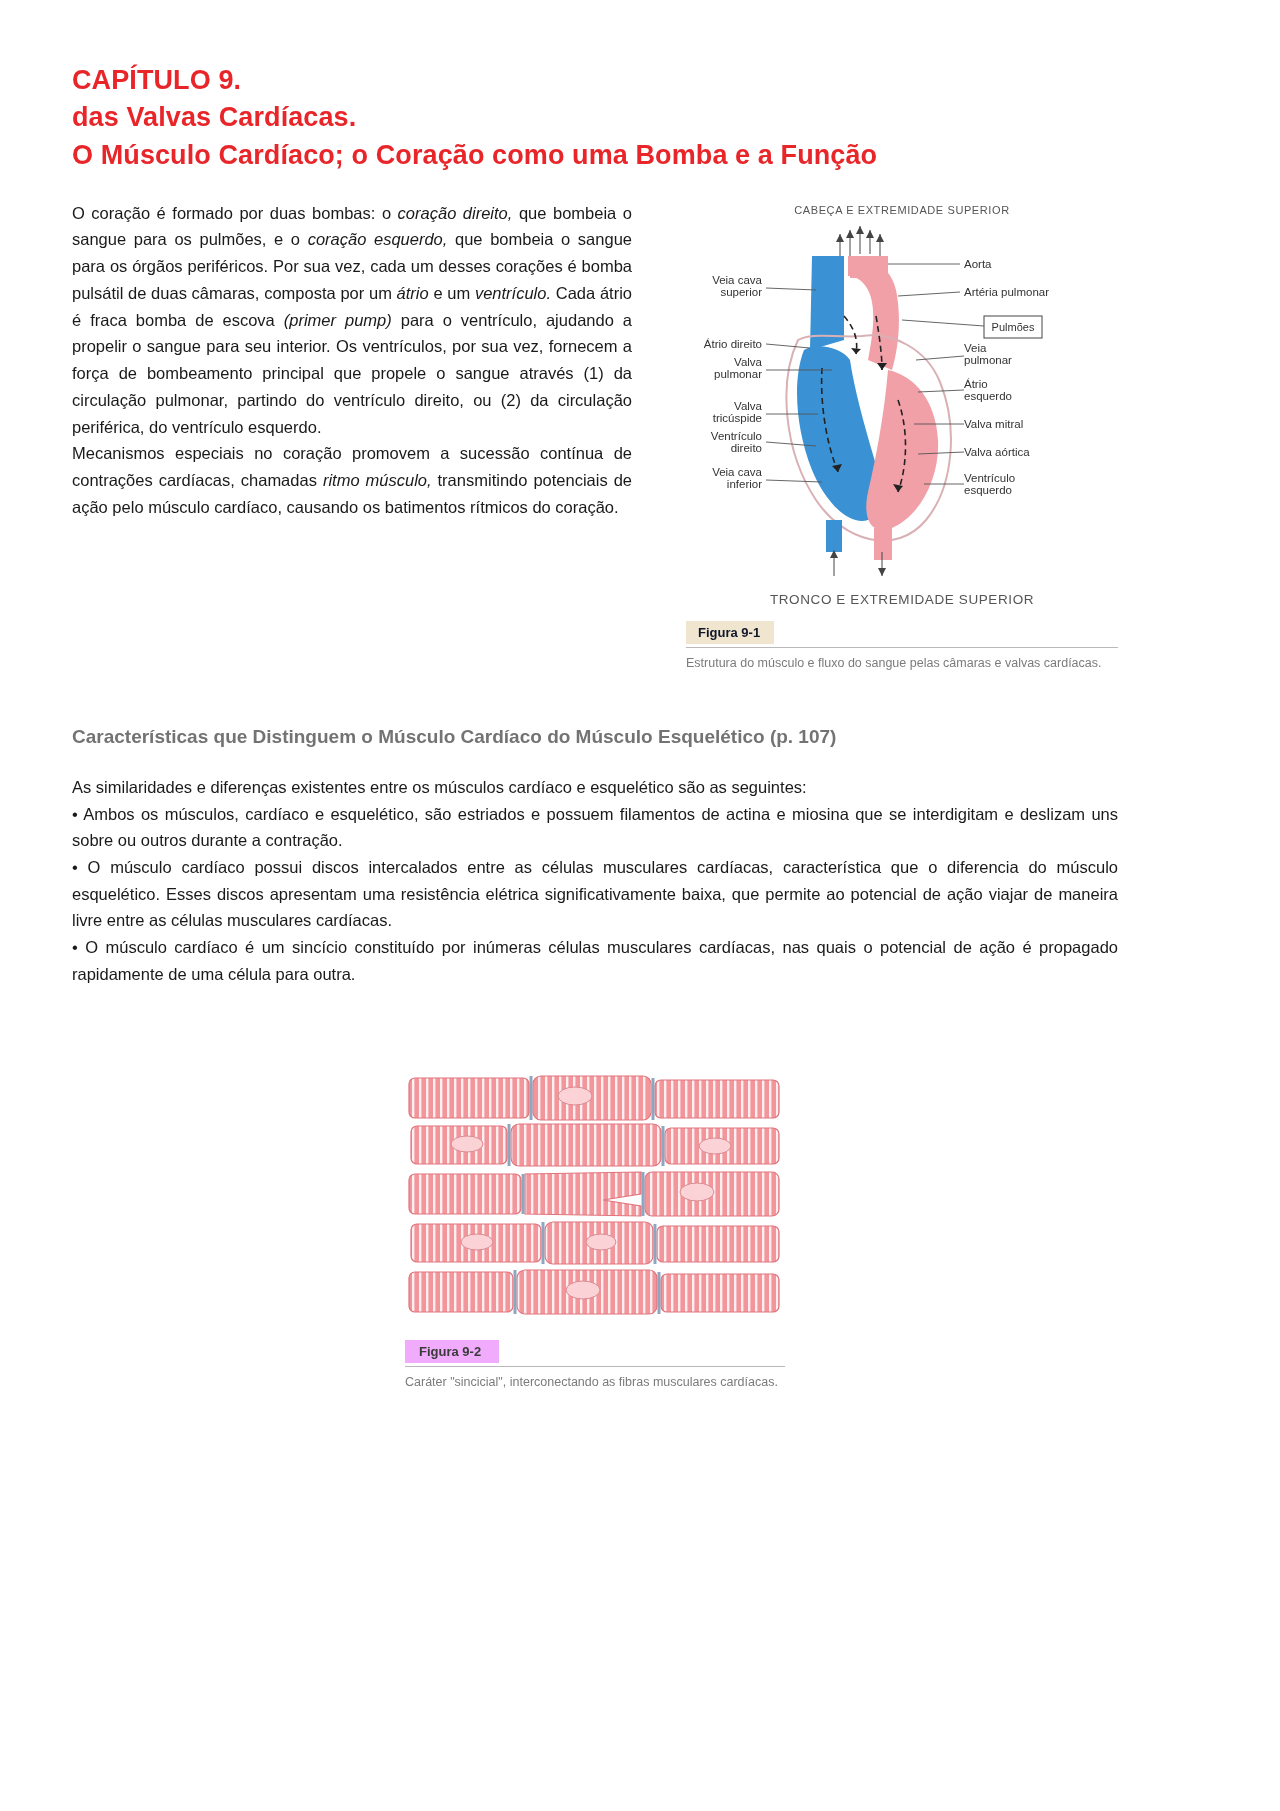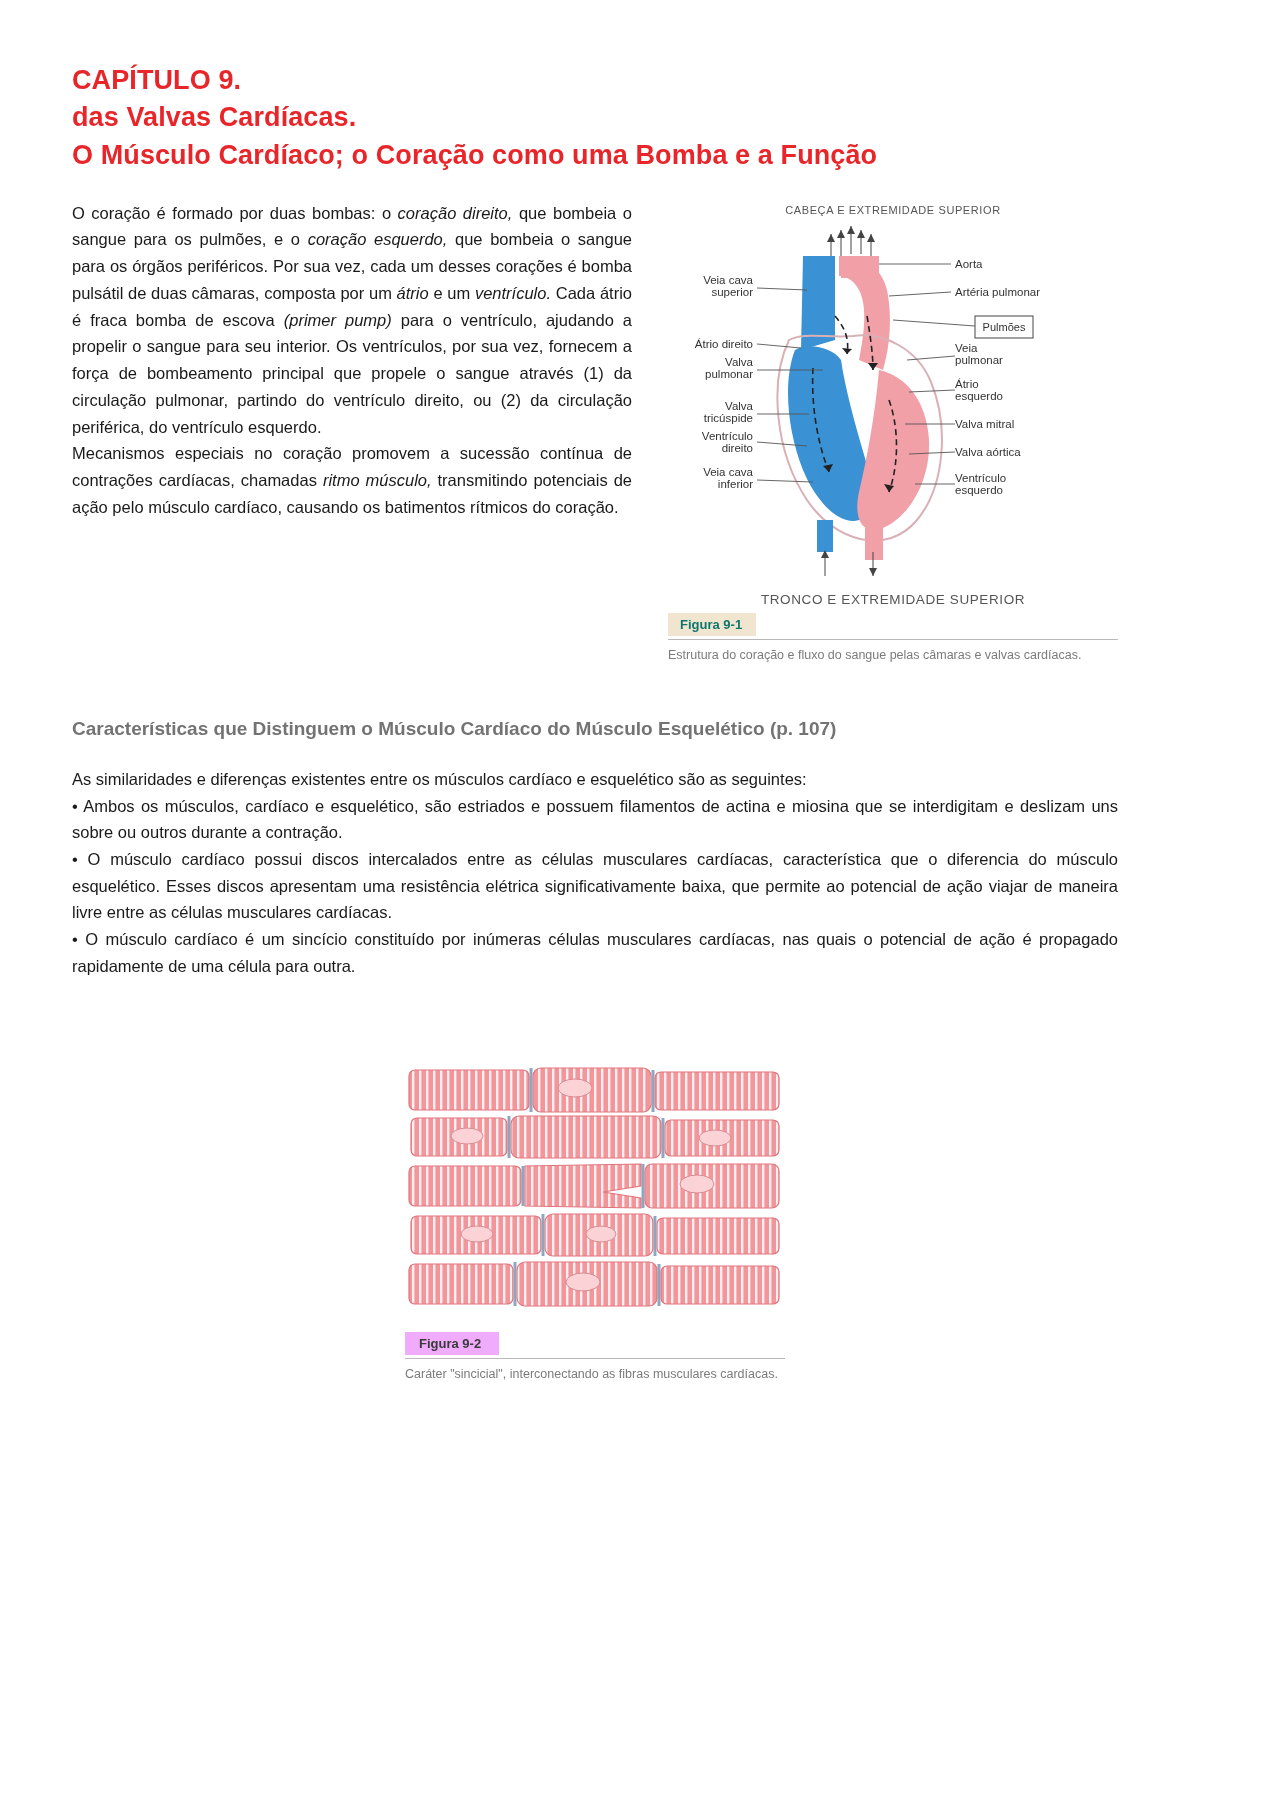--- a/index.html
+++ b/index.html
@@ -30,21 +30,21 @@
     letter-spacing: 0.1px;
   }
   .chapter-title .line {
     display: block;
   }
 
   
   .intro {
     display: flex;
     align-items: flex-start;
-    gap: 36px;
+    gap: 54px;
   }
   .intro-text {
     width: 560px;
     flex: 0 0 560px;
     font-size: 16.5px;
     line-height: 1.62;
     text-align: justify;
   }
   .intro-text p {
     margin: 0;
@@ -83,25 +83,25 @@
   .fig1-bottom {
     font-size: 13.5px;
     letter-spacing: 0.6px;
     color: #555;
     text-align: center;
     margin-top: 2px;
   }
   .fig-label {
     display: inline-block;
     background: #f0e6cf;
-    color: #0f766e;
+    color: #0f172a;
     font-size: 13px;
     font-weight: bold;
     padding: 4px 14px 4px 12px;
-    margin-top: 6px;
+    margin-top: 14px;
   }
   .fig-rule {
     border: 0;
     border-top: 1px solid #b9b9b9;
     margin: 3px 0 6px 0;
   }
   .fig-caption {
     font-size: 12.5px;
     line-height: 1.45;
     color: #7b7b7b;
@@ -284,21 +284,21 @@
               <text x="272" y="262">Ventrículo</text>
               <text x="272" y="274">esquerdo</text>
             </g>
           </svg>
         </div>
 
         <div class="fig1-bottom">TRONCO E EXTREMIDADE SUPERIOR</div>
 
         <div class="fig-label">Figura 9-1</div>
         <hr class="fig-rule">
-        <div class="fig-caption">Estrutura do coração e fluxo do sangue pelas câmaras e valvas cardíacas.</div>
+        <div class="fig-caption">Estrutura do músculo e fluxo do sangue pelas câmaras e valvas cardíacas.</div>
       </div>
     </div>
   </div>
 
   <h2 class="section-heading">Características que Distinguem o Músculo Cardíaco do Músculo Esquelético (p. 107)</h2>
 
   <div class="body-text">
     <p>As similaridades e diferenças existentes entre os músculos cardíaco e esquelético são as seguintes:</p>
     <p class="bullet">• Ambos os músculos, cardíaco e esquelético, são estriados e possuem filamentos de actina e miosina que se interdigitam e deslizam uns sobre ou outros durante a contração.</p>
     <p class="bullet">• O músculo cardíaco possui discos intercalados entre as células musculares cardíacas, característica que o diferencia do músculo esquelético. Esses discos apresentam uma resistência elétrica significativamente baixa, que permite ao potencial de ação viajar de maneira livre entre as células musculares cardíacas.</p>

